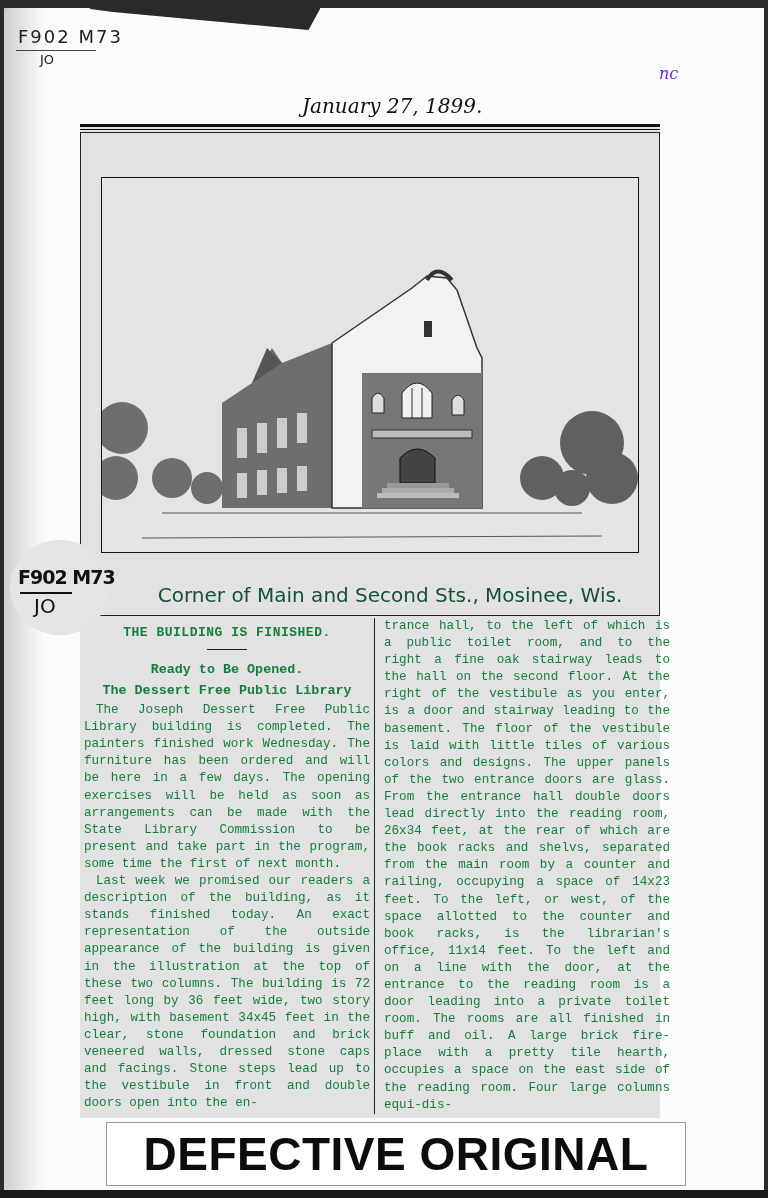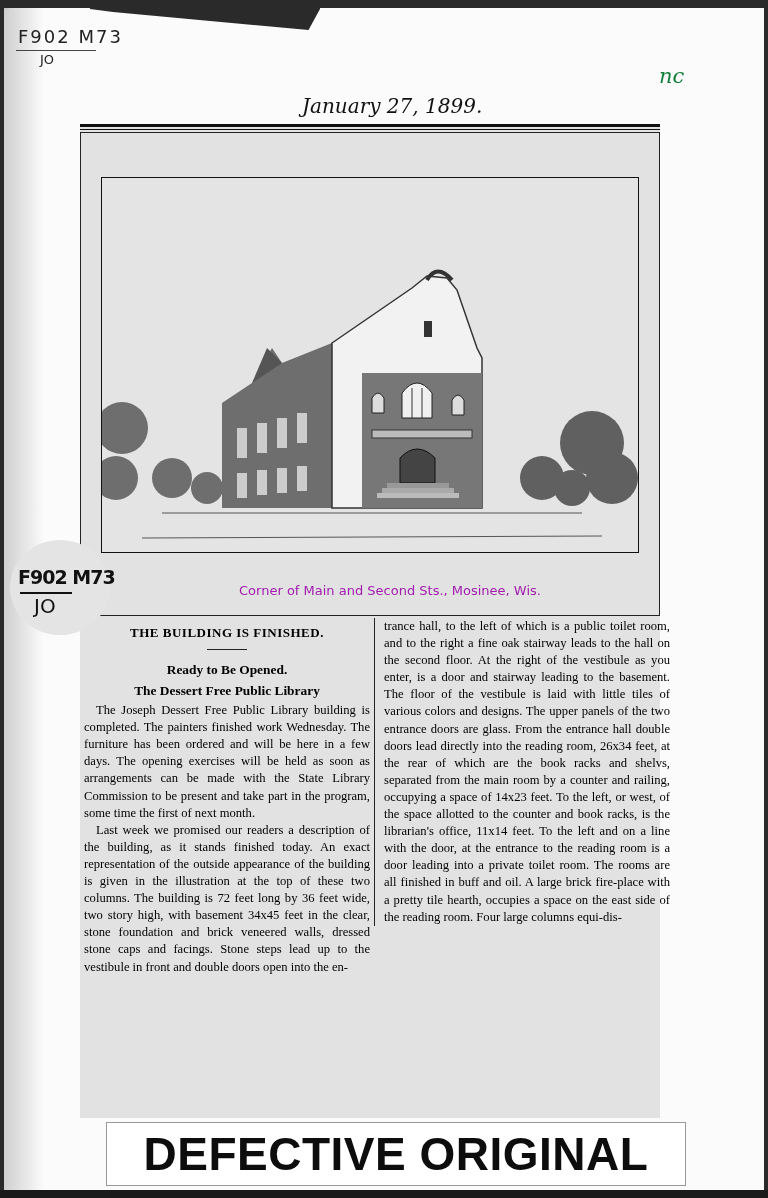--- a/index.html
+++ b/index.html
@@ -6,35 +6,35 @@
   body { width:768px; height:1198px; background:#2a2a2a; position:relative; overflow:hidden; font-family:"DejaVu Serif", serif; }
   .sheet { position:absolute; left:4px; top:8px; width:760px; height:1182px; background:#fbfbfb; border-radius:6px 0 0 0; }
   .sheet::before { content:""; position:absolute; left:0; top:0; width:40px; height:1182px; background:linear-gradient(90deg,#cfcfcf,rgba(251,251,251,0)); }
   .topnotch { position:absolute; left:90px; top:0; width:230px; height:30px; background:#2a2a2a; clip-path:polygon(0 0,100% 0,100% 30%,95% 100%,10% 40%,0 30%); }
   .hand { position:absolute; font-family:"DejaVu Serif", serif; font-style:italic; color:#111; }
   .catno { position:absolute; left:14px; top:18px; font-family:"DejaVu Sans", sans-serif; font-size:18px; letter-spacing:2px; color:#222; }
   .catno-line { position:absolute; left:12px; top:42px; width:80px; height:1px; background:#444; }
   .catsub { position:absolute; left:36px; top:44px; font-family:"DejaVu Sans", sans-serif; font-size:13px; color:#222; }
   .src1 { left:95px; top:52px; font-size:24px; }
   .src2 { left:298px; top:86px; font-size:20px; }
-  .margin-note { position:absolute; left:655px; top:56px; color:#15803d; font-size:21px; font-style:italic; }
+  .margin-note { position:absolute; left:655px; top:56px; color:#6d28d9; font-size:16px; font-style:italic; }
 
   .clip { position:absolute; left:80px; top:124px; width:580px; height:994px; background:#e2e2e2; }
   .clip-top-rule { position:absolute; left:0; top:0; width:580px; height:6px; border-top:3px solid #111; border-bottom:1px solid #111; box-sizing:border-box; }
   .clip-box { position:absolute; left:0; top:8px; width:578px; height:482px; border:1px solid #222; }
   .headline { position:absolute; left:0; top:12px; width:578px; text-align:center; font-family:"DejaVu Serif", serif; font-size:19px; letter-spacing:1px; color:#111; }
   .illus { position:absolute; left:20px; top:44px; width:536px; height:374px; border:1px solid #111; background:#e6e6e6; overflow:hidden; }
-  .caption { position:absolute; left:0; top:450px; width:578px; text-align:center; font-family:"DejaVu Sans", sans-serif; font-size:13px; color:#a21caf; padding-left:40px; box-sizing:border-box; }
+  .caption { position:absolute; left:0; top:450px; width:578px; text-align:center; font-family:"DejaVu Sans", sans-serif; font-size:20px; color:#14532d; padding-left:40px; box-sizing:border-box; }
 
   .stamp { position:absolute; left:10px; top:540px; width:100px; height:95px; border-radius:50%; background:#e4e4e4; }
   .stamp-text { position:absolute; left:18px; top:566px; font-family:"DejaVu Sans", sans-serif; font-size:19px; font-weight:bold; color:#111; letter-spacing:-1px; }
   .stamp-line { position:absolute; left:20px; top:592px; width:52px; height:2px; background:#111; }
   .stamp-sub { position:absolute; left:34px; top:594px; font-family:"DejaVu Sans", sans-serif; font-size:20px; color:#111; }
 
-  .col { position:absolute; top:494px; width:286px; font-family:Liberation Serif, serif; font-size:12.6px; line-height:17.1px; color:#000000; text-align:justify; }
+  .col { position:absolute; top:494px; width:286px; font-family:Liberation Mono, monospace; font-size:12.6px; line-height:17.1px; color:#15803d; text-align:justify; }
   .col-left { left:4px; }
   .col-right { left:294px; border-left:1px solid #222; padding-left:9px; }
   .sec-title { text-align:center; font-weight:bold; font-size:13px; letter-spacing:0.5px; margin:6px 0 2px 0; }
   .rule-short { width:40px; height:1px; background:#222; margin:8px auto 10px auto; }
   .subhead { text-align:center; font-weight:bold; font-size:13.4px; line-height:19px; margin-bottom:2px; }
   .para { text-indent:12px; margin:0; }
   .para + .para { }
   .col-right .para { text-indent:0; }
 
   .defect { position:absolute; left:106px; top:1122px; width:578px; height:62px; background:#fff; border:1px solid #999; display:flex; align-items:center; justify-content:center; font-family:"Liberation Sans", sans-serif; font-weight:bold; font-size:46px; color:#0d0d0d; letter-spacing:0.5px; }

